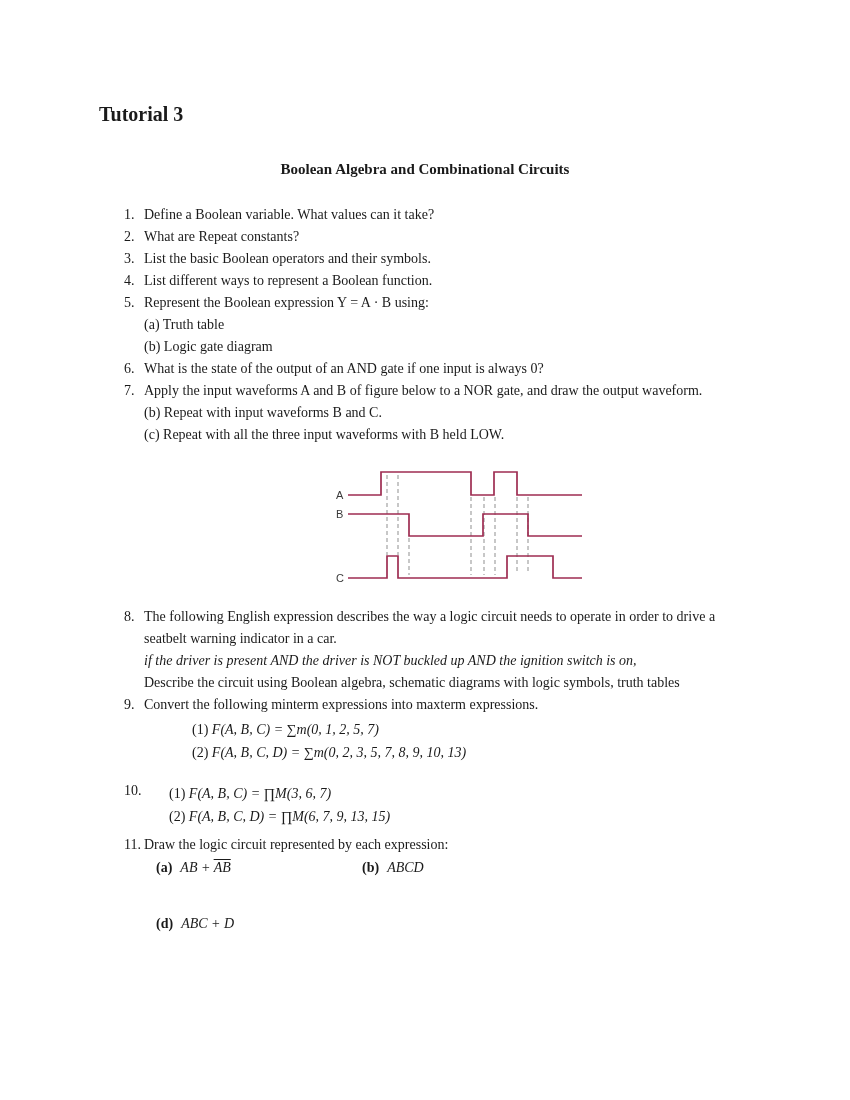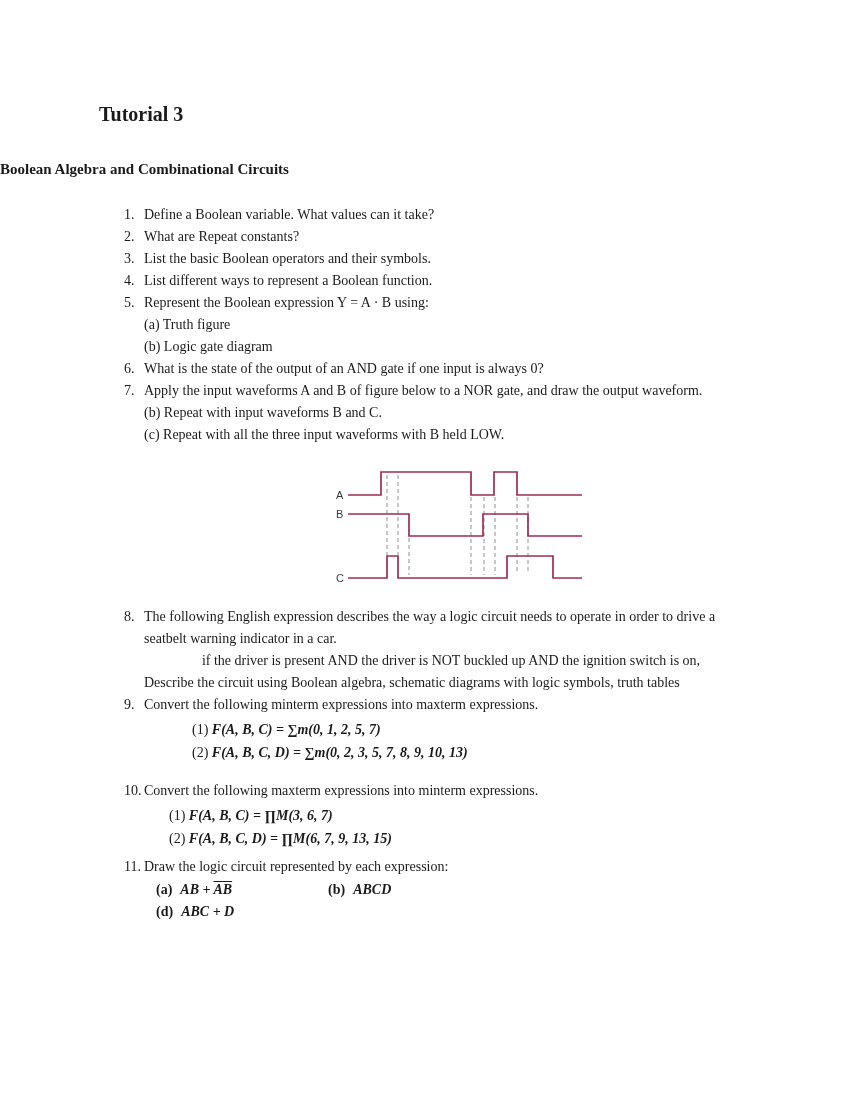--- a/index.html
+++ b/index.html
@@ -15,20 +15,21 @@
     overflow: hidden;
   }
   .doc-title {
     margin: 102px 0 0 99px;
     font-size: 20px;
     line-height: 24px;
     font-weight: bold;
   }
   .doc-subtitle {
     margin-top: 32px;
+    text-align: center;
     font-weight: bold;
     font-size: 15px;
     line-height: 22px;
   }
   .questions {
     margin: 24px 70px 0 118px;
     width: 640px;
   }
   .q { display: flex; align-items: flex-start; }
   .qnum {
@@ -38,36 +39,37 @@
     box-sizing: border-box;
   }
   .qbody { flex: 1 1 auto; width: 598px; }
   .sub-line { }
   .figure-block {
     margin: 14px 0 16px 212px;
     width: 270px;
     height: 130px;
   }
   .q8-italic {
-    text-align: center;
+    font-style: italic;
   }
   .expr-block { margin-top: 2px; }
   .expr-line { line-height: 23px; font-size: 14px; }
   .q9-indent { padding-left: 48px; }
   .q10-indent { padding-left: 25px; }
-  .math { font-style: italic; font-family: "Liberation Serif", "DejaVu Serif", serif; font-weight: bold; }
+  .math { font-style: italic; font-family: "Liberation Serif", "DejaVu Serif", serif; }
   .expr-label { font-style: normal; }
   .gap-before-10 { margin-top: 16px; }
   .gap-before-11 { margin-top: 6px; }
   .options-grid {
     display: grid;
     grid-template-columns: 172px auto;
     padding-left: 12px;
     margin-top: 1px;
     row-gap: 0px;
+    gap: 34px;
   }
   .option { line-height: 22px; }
   .opt-label { font-weight: bold; margin-right: 8px; }
   .over { text-decoration: overline; }
   .over:empty { display: none; }
 </style>
 </head>
 <body>
 
 <div class="page">
@@ -102,21 +104,21 @@
       <span class="qnum">4.</span>
       <div class="qbody">
           <div>List different ways to represent a Boolean function.</div>
         </div>
     </div>
 
     <div class="q">
       <span class="qnum">5.</span>
       <div class="qbody">
         <div>Represent the Boolean expression Y = A · B using:</div>
-        <div class="sub-line">(a) Truth figure</div>
+        <div class="sub-line">(a) Truth table</div>
         <div class="sub-line">(b) Logic gate diagram</div>
       </div>
     </div>
 
     <div class="q">
       <span class="qnum">6.</span>
       <div class="qbody">
           <div>What is the state of the output of an AND gate if one input is always 0?</div>
         </div>
     </div>
@@ -165,21 +167,20 @@
         <div class="expr-block q9-indent">
           <div class="expr-line"><span class="expr-label">(1) </span><span class="math">F(A, B, C) = ∑m(0, 1, 2, 5, 7)</span></div>
           <div class="expr-line"><span class="expr-label">(2) </span><span class="math">F(A, B, C, D) = ∑m(0, 2, 3, 5, 7, 8, 9, 10, 13)</span></div>
         </div>
       </div>
     </div>
 
     <div class="q gap-before-10">
       <span class="qnum">10.</span>
       <div class="qbody">
-        <div>Convert the following maxterm expressions into minterm expressions.</div>
         <div class="expr-block q10-indent">
           <div class="expr-line"><span class="expr-label">(1) </span><span class="math">F(A, B, C) = ∏M(3, 6, 7)</span></div>
           <div class="expr-line"><span class="expr-label">(2) </span><span class="math">F(A, B, C, D) = ∏M(6, 7, 9, 13, 15)</span></div>
         </div>
       </div>
     </div>
 
     <div class="q gap-before-11">
       <span class="qnum">11.</span>
       <div class="qbody">

